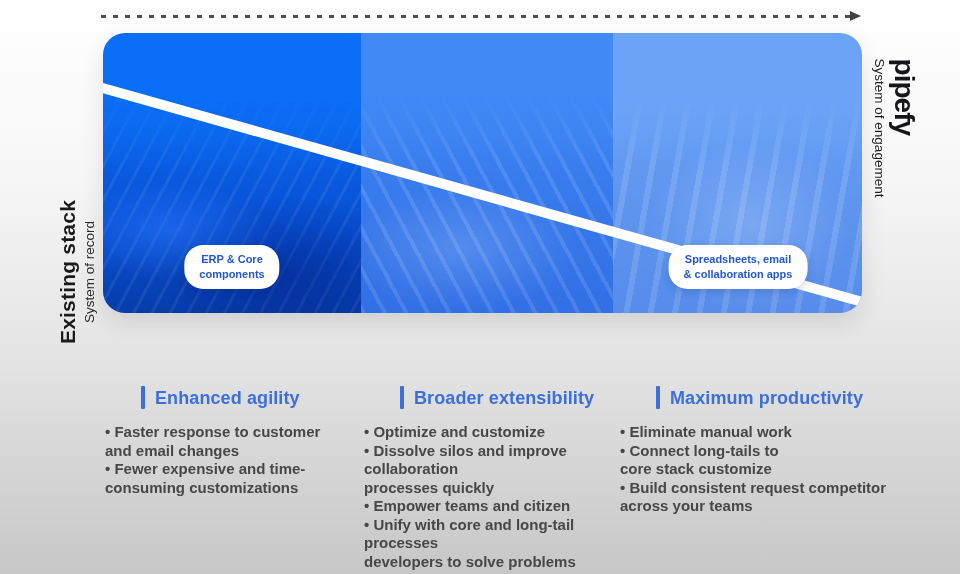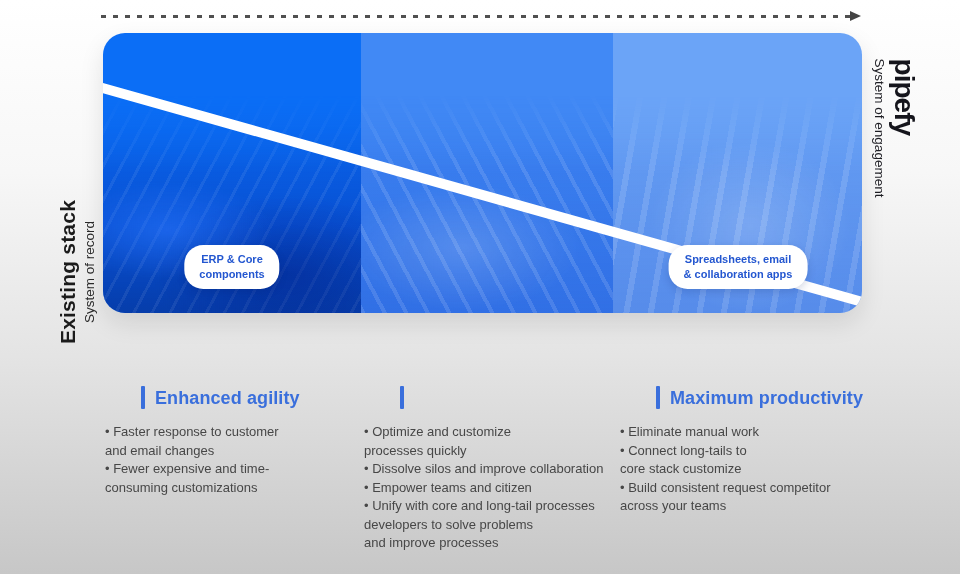--- a/index.html
+++ b/index.html
@@ -56,21 +56,21 @@
   .pill-1 { left: 129px; } .pill-2 { left: 386px; } .pill-3 { left: 635px; }
 
   
   .benefit { position: absolute; top: 386px; }
   .benefit-1 { left: 105px; width: 256px; }
   .benefit-2 { left: 364px; width: 252px; }
   .benefit-3 { left: 620px; width: 276px; }
   .benefit-title { display: flex; align-items: flex-end; margin-bottom: 14px; margin-left: 36px; }
   .benefit-title .bar { width: 4px; height: 23px; background: #3a6fdc; margin-right: 10px; border-radius: 1px; }
   .benefit-title .txt { font-size: 18px; font-weight: bold; color: #3a6fdc; letter-spacing: 0.1px; }
-  .benefit-line { font-size: 13px; color: #474747; line-height: 18.5px; }
+  .benefit-line { font-size: 15px; color: #474747; line-height: 18.5px; font-weight: bold; }
 </style>
 </head>
 <body>
 
 <div class="page">
 
   <div class="timeline-arrow"></div>
   <div class="timeline-arrowhead"></div>
 
   <div class="left-axis">
@@ -115,24 +115,25 @@
     </div>
     <div class="benefit-line">• Faster response to customer</div>
     <div class="benefit-line">and email changes</div>
     <div class="benefit-line">• Fewer expensive and time-</div>
     <div class="benefit-line">consuming customizations</div>
   </div>
 
   <div class="benefit benefit-2">
     <div class="benefit-title">
       <div class="bar"></div>
+      <div class="txt">Broader extensibility</div>
     </div>
     <div class="benefit-line">• Optimize and customize</div>
+    <div class="benefit-line">• Dissolve silos and improve collaboration</div>
     <div class="benefit-line">processes quickly</div>
-    <div class="benefit-line">• Dissolve silos and improve collaboration</div>
     <div class="benefit-line">• Empower teams and citizen</div>
     <div class="benefit-line">• Unify with core and long-tail processes</div>
     <div class="benefit-line">developers to solve problems</div>
     <div class="benefit-line">and improve processes</div>
   </div>
 
   <div class="benefit benefit-3">
     <div class="benefit-title">
       <div class="bar"></div>
       <div class="txt">Maximum productivity</div>

